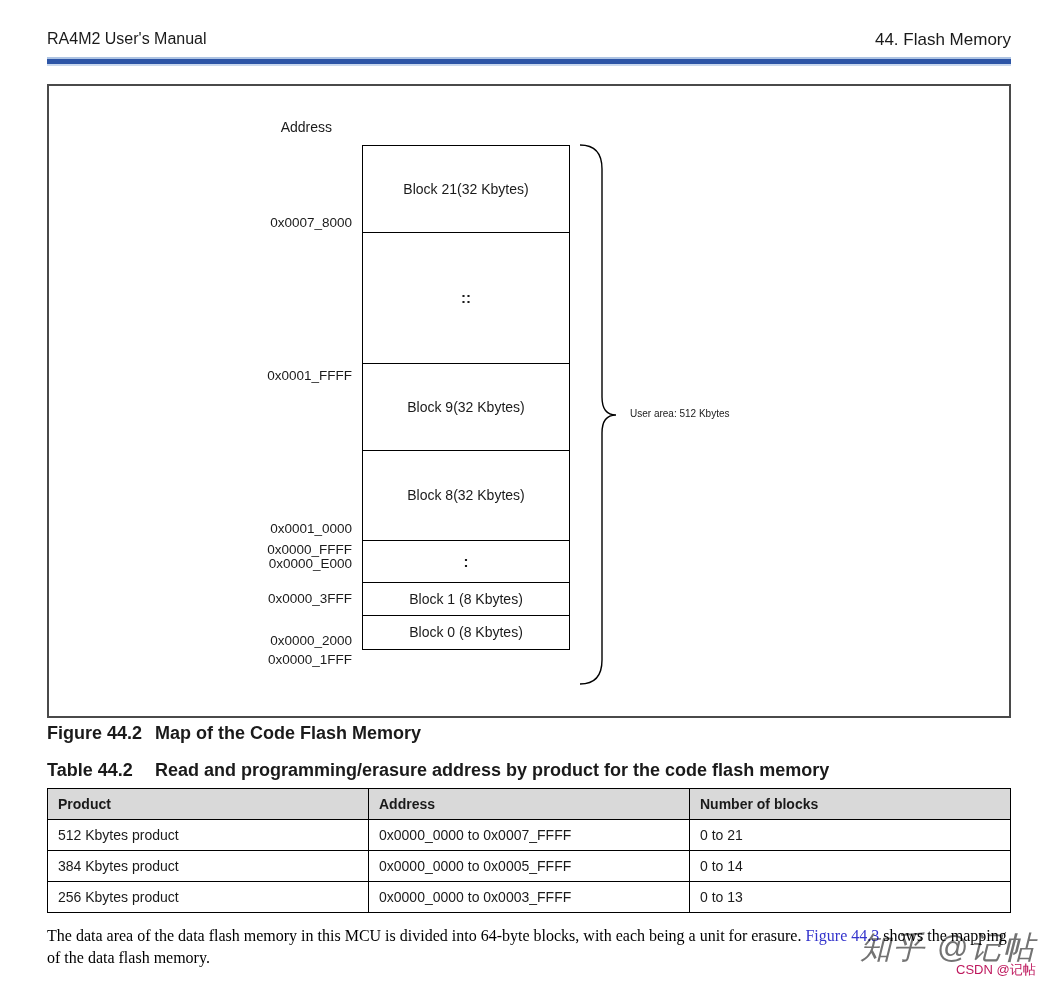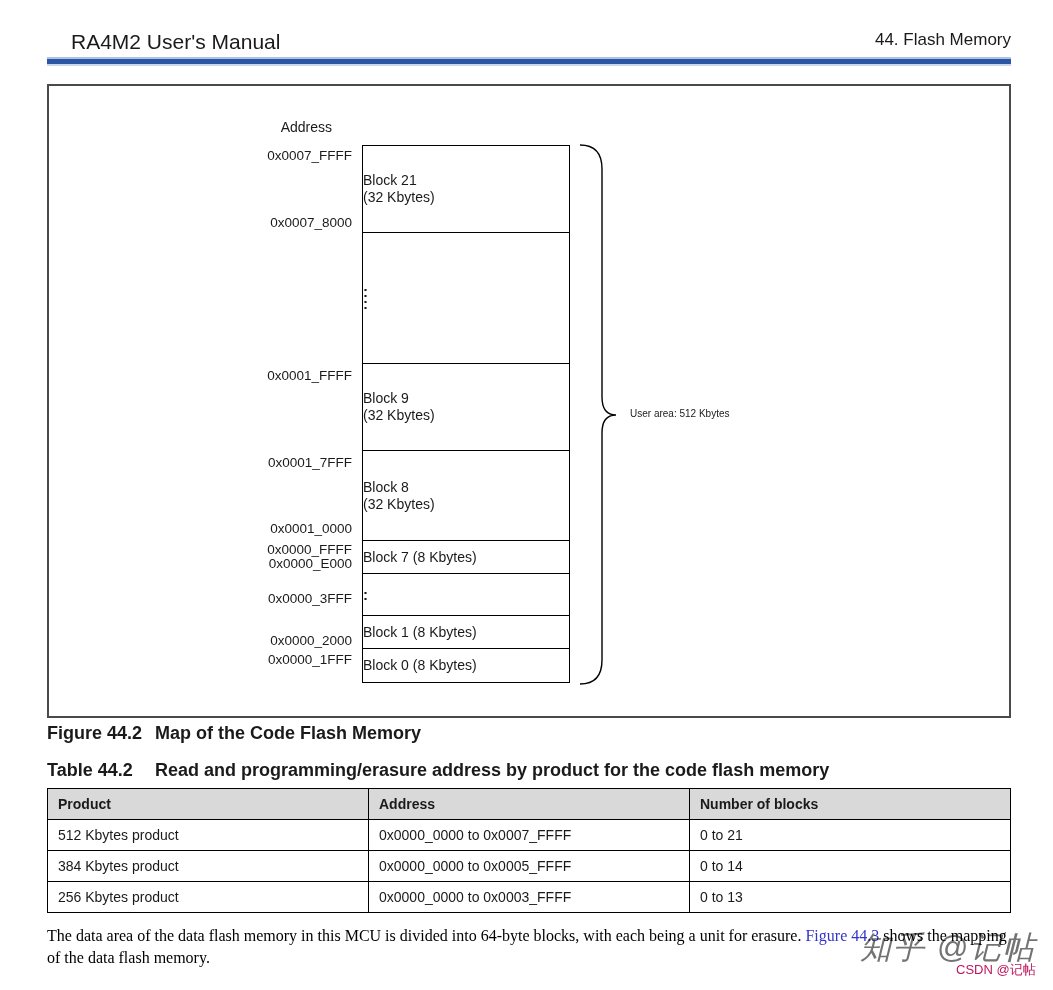--- a/index.html
+++ b/index.html
@@ -2,42 +2,42 @@
 <html><head>
 <meta charset="utf-8">
 <style>
   * { margin:0; padding:0; box-sizing:border-box; }
   body { background:#ffffff; }
   .page {
     position:relative; width:1053px; height:990px; background:#ffffff;
     font-family:"Liberation Sans", sans-serif; color:#1a1a1a; overflow:hidden;
   }
   
-  .hdr-left  { position:absolute; left:47px;  top:30px; font-size:21px;margin-left:24px; }
+  .hdr-left  { position:absolute; left:47px;  top:30px; font-size:16px; }
   .hdr-right { position:absolute; right:42px; top:30px; font-size:17px; }
   .hdr-rule  {
     position:absolute; left:47px; top:57px; width:964px; height:9px;
     background:#2d55a6; border-top:2px solid #aec4e3; border-bottom:2px solid #c9d8ee;
   }
   
   .figure-box {
     position:absolute; left:47px; top:84px; width:964px; height:634px;
     border:2px solid #4a4a4a; background:#fff;
   }
   .addr-title { position:absolute; left:0; width:283px; top:33px; text-align:right; font-size:14px; }
   .addr {
     position:absolute; left:0; width:303px; text-align:right;
     font-size:13.5px; line-height:15px; white-space:nowrap;
   }
   .block-col {
     position:absolute; left:313px; top:59px; width:208px;
     border:1.5px solid #000;
   }
   .cell {
-    display:flex; flex-direction:column; align-items:flex-start; justify-content:center;
+    display:flex; align-items:center; justify-content:center;
     font-size:14px; line-height:17px; text-align:center; border-bottom:1.5px solid #000;
   }
   .cell:last-child { border-bottom:none; }
   .dots-v { line-height:12px; font-size:15px; font-weight:bold; }
   .brace-svg  { position:absolute; left:523px; top:57px; }
   .brace-label{ position:absolute; left:581px; top:322px; font-size:10px; white-space:nowrap; }
   
   .caption { position:absolute; left:47px; font-weight:bold; font-size:18px; white-space:nowrap; }
   .cap-num { display:inline-block; width:108px; }
   .fig-cap { top:723px; }
@@ -74,24 +74,22 @@
 <div class="page">
 
   <div class="hdr-left">RA4M2 User's Manual</div>
   <div class="hdr-right">44. Flash Memory</div>
   <div class="hdr-rule"></div>
 
   <div class="figure-box">
 
     <div class="addr-title">Address</div>
 
-    <div class="addr" style="top:62px">0x0007_FFFF</div>
     <div class="addr" style="top:129px">0x0007_8000</div>
     <div class="addr" style="top:282px">0x0001_FFFF</div>
-    <div class="addr" style="top:369px">0x0001_7FFF</div>
     <div class="addr" style="top:435px">0x0001_0000</div>
     <div class="addr" style="top:456px">0x0000_FFFF</div>
     <div class="addr" style="top:470px">0x0000_E000</div>
     <div class="addr" style="top:505px">0x0000_3FFF</div>
     <div class="addr" style="top:547px">0x0000_2000</div>
     <div class="addr" style="top:566px">0x0000_1FFF</div>
 
     <div class="block-col">
       <div class="cell" style="height:87px">
         <span>Block 21</span>
@@ -101,23 +99,20 @@
         <span class="dots-v">:</span>
         <span class="dots-v">:</span>
       </div>
       <div class="cell" style="height:87px">
         <span>Block 9</span>
         <span>(32 Kbytes)</span>
       </div>
       <div class="cell" style="height:90px">
         <span>Block 8</span>
         <span>(32 Kbytes)</span>
-      </div>
-      <div class="cell" style="height:33px">
-        <span>Block 7 (8 Kbytes)</span>
       </div>
       <div class="cell" style="height:42px">
         <span class="dots-v">:</span>
       </div>
       <div class="cell" style="height:33px">
         <span>Block 1 (8 Kbytes)</span>
       </div>
       <div class="cell" style="height:33px">
         <span>Block 0 (8 Kbytes)</span>
       </div>

